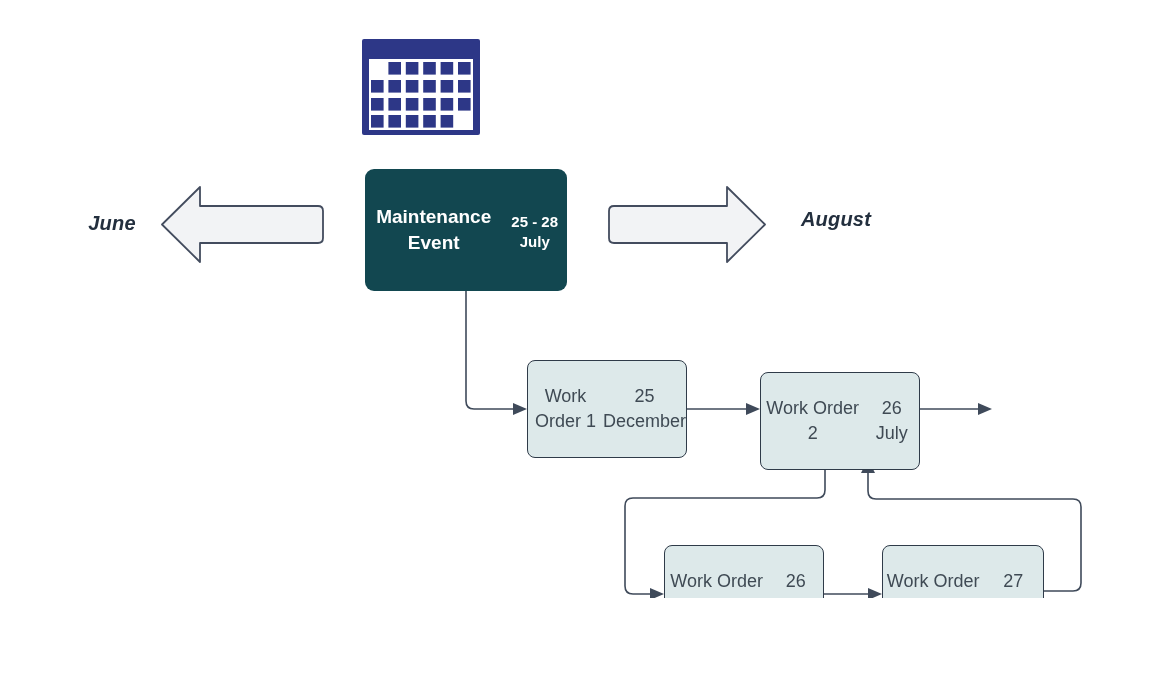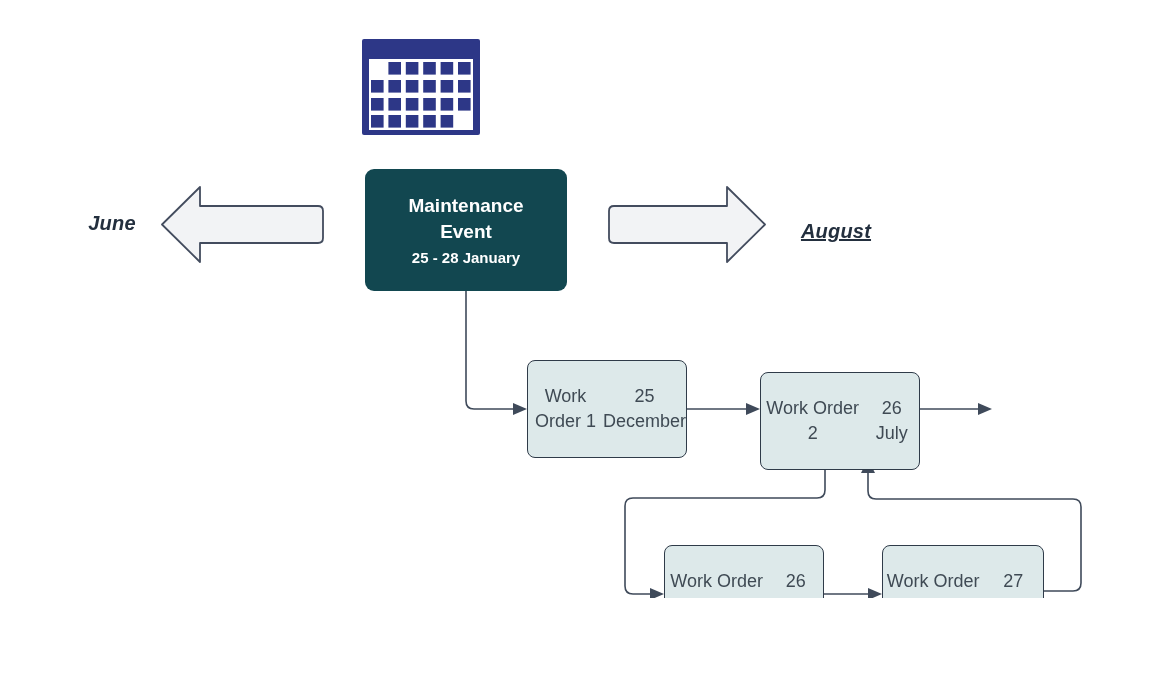--- a/index.html
+++ b/index.html
@@ -9,21 +9,21 @@
     margin-left:22px;
   }
   .layer{position:absolute;left:0;top:0;width:1171px;height:684px;}
   .month-label{
     position:absolute;font-weight:bold;font-style:italic;font-size:20px;
     color:#232f3e;text-align:center;letter-spacing:0.2px;
   }
   .event-node{
     position:absolute;left:343px;top:169px;width:202px;height:122px;
     background:#124750;border-radius:9px;color:#ffffff;
-    display:flex;flex-direction:column;align-items:center;justify-content:center;
+    display:flex;flex-direction:row;align-items:center;justify-content:center;
     text-align:center;
   }
   .event-title{font-size:19px;font-weight:bold;line-height:26px;max-width:150px;}
   .event-dates{font-size:15px;font-weight:bold;line-height:20px;margin-top:3px;}
   .wo-node{
     position:absolute;width:160px;height:98px;background:#dde9ea;
     border:1.6px solid #2f3b49;border-radius:8px;box-sizing:border-box;
     display:flex;flex-direction:row;align-items:center;justify-content:center;
     text-align:center;color:#3f4a54;font-size:18px;line-height:25px;
   }
@@ -89,25 +89,25 @@
       <polygon points="860,594 846,588 846,600"></polygon>
       <polygon points="846,459 839,473 853,473"></polygon>
     </g>
     <g fill="#f2f3f5" stroke="#434c5e" stroke-width="1.8" stroke-linejoin="round">
       <path d="M 178 206 L 296 206 Q 301 206 301 211 L 301 238 Q 301 243 296 243 L 178 243 L 178 262 L 140 224.5 L 178 187 Z"></path>
       <path d="M 705 206 L 592 206 Q 587 206 587 211 L 587 238 Q 587 243 592 243 L 705 243 L 705 262 L 743 224.5 L 705 187 Z"></path>
     </g>
   </svg>
 
   <div class="month-label" style="left:50px;top:212px;width:80px;">June</div>
-  <div class="month-label" style="left:764px;top:220px;width:100px;text-decoration:underline;">August</div>
+  <div class="month-label" style="left:764px;top:208px;width:100px;">August</div>
 
   <div class="event-node">
     <div class="event-title">Maintenance Event</div>
-    <div class="event-dates">25 - 28 January</div>
+    <div class="event-dates">25 - 28 July</div>
   </div>
 
   <div class="wo-node" id="wo1">
     <div>Work Order 1</div>
     <div>25 December</div>
   </div>
   <div class="wo-node" id="wo2">
     <div>Work Order 2</div>
     <div>26 July</div>
   </div>

